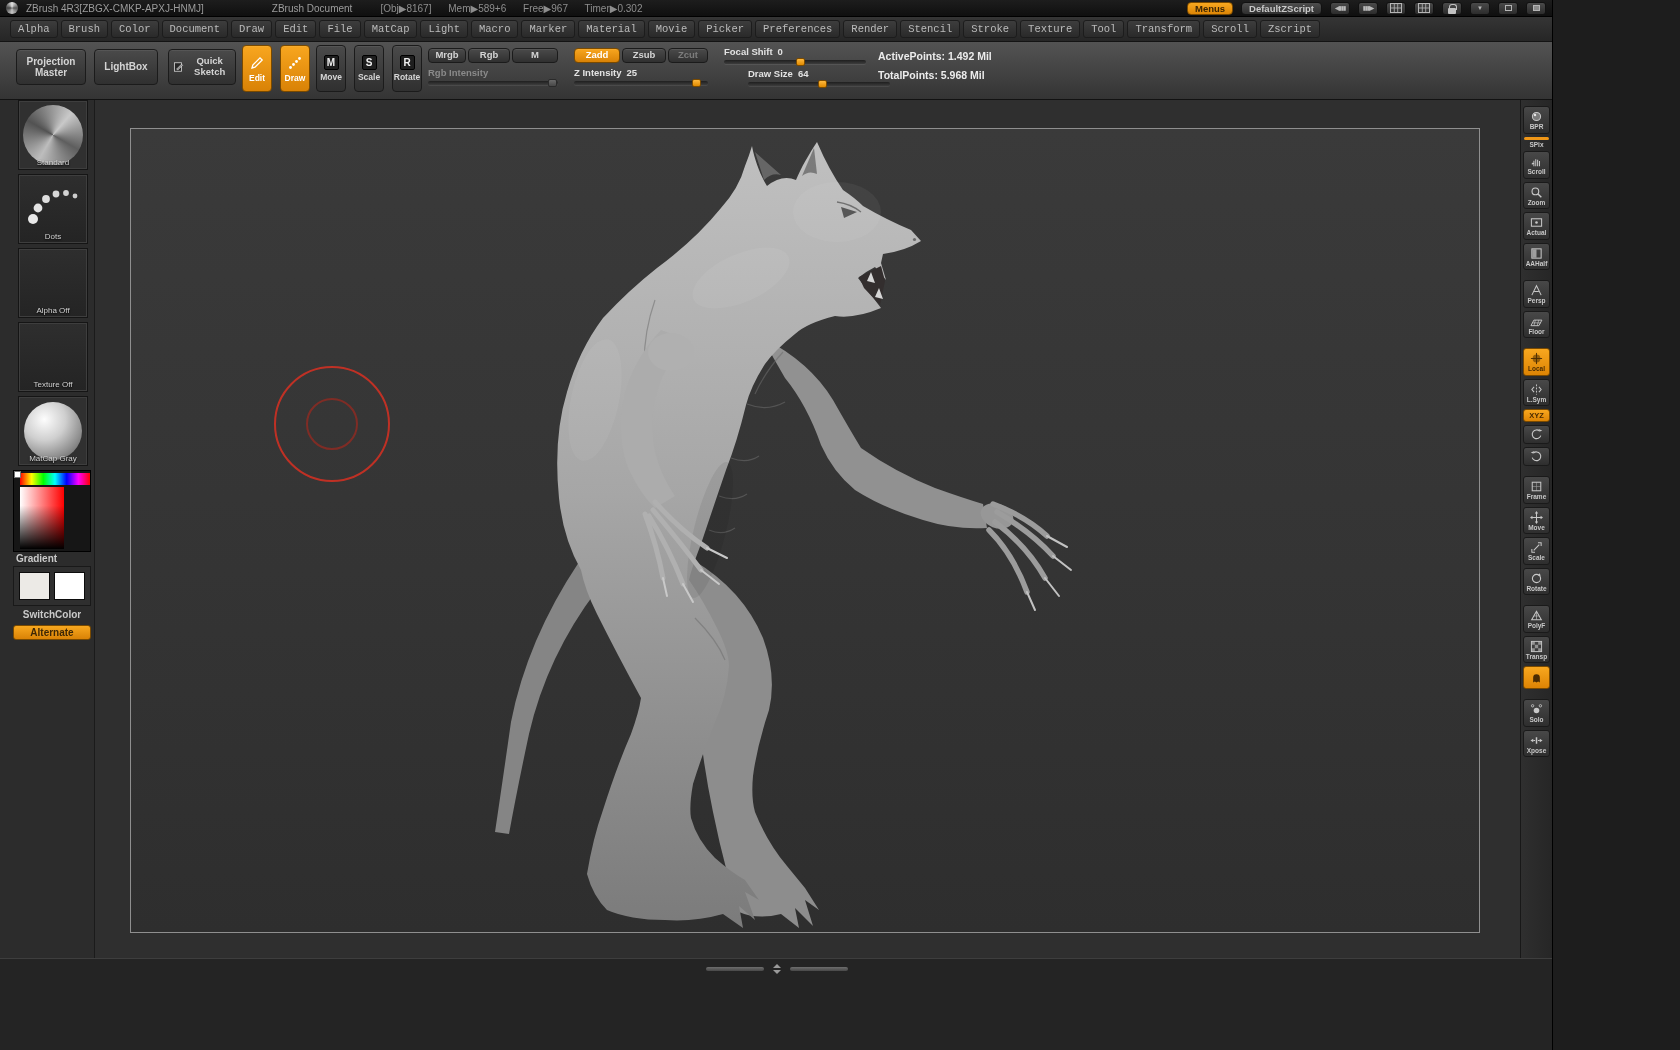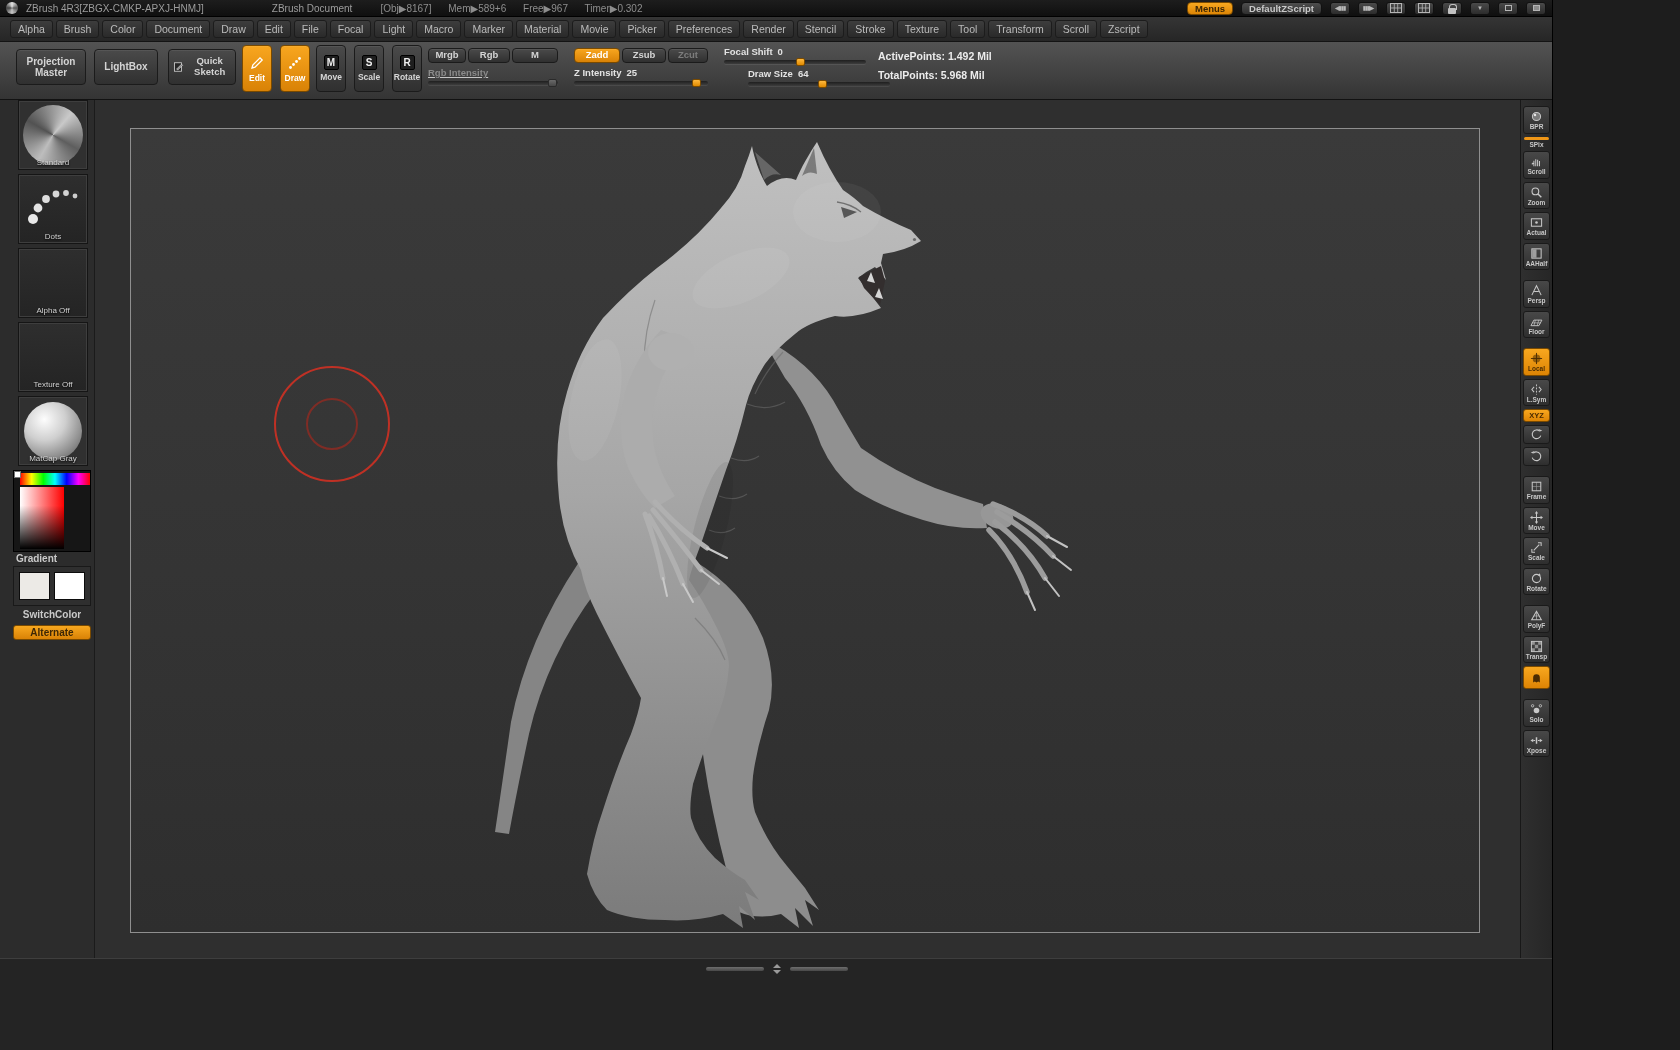--- a/index.html
+++ b/index.html
@@ -30,21 +30,21 @@
   .lockwrap{position:relative;width:10px;height:11px;}
   .lockbody{position:absolute;left:1px;bottom:0;width:8px;height:6px;background:#c2c2c2;border-radius:1px;}
   .lockbody::before{content:"";position:absolute;left:1px;top:-4px;width:6px;height:5px;
     border:1.5px solid #c2c2c2;border-bottom:none;border-radius:3px 3px 0 0;}
   .sq{width:7px;height:6px;border:1px solid #b5b5b5;display:inline-block;}
   .sq.fill{background:#8c8c8c;}
 
   
   .menubar{position:absolute;left:0;top:17px;width:1552px;height:25px;
     background:linear-gradient(#353535,#262626);border-bottom:1px solid #141414;
-    display:flex;align-items:center;padding:0 10px;gap:3px;}
+    display:flex;align-items:center;padding:0 10px;gap:3px;font-family:Liberation Mono, monospace;}
   .menu-item{font-size:10.5px;color:#bbb;background:linear-gradient(#3d3d3d,#2a2a2a);
     border:1px solid #1c1c1c;border-radius:3px;padding:3px 7px;line-height:1;white-space:nowrap;}
 
   
   .shelf{position:absolute;left:0;top:42px;width:1552px;height:58px;
     background:linear-gradient(#535353,#343434);border-bottom:1px solid #121212;}
   .btn{position:absolute;background:linear-gradient(#4a4a4a,#303030);border:1px solid #1b1b1b;
     border-radius:4px;color:#d4d4d4;font-size:10px;font-weight:700;display:flex;align-items:center;
     justify-content:center;text-align:center;box-shadow:inset 0 1px 0 rgba(255,255,255,.07);line-height:1.15;}
   .btn.sm{height:15px;font-size:9.5px;}
@@ -264,21 +264,21 @@
   </div>
 
   <div class="menubar">
     <div class="menu-item">Alpha</div>
     <div class="menu-item">Brush</div>
     <div class="menu-item">Color</div>
     <div class="menu-item">Document</div>
     <div class="menu-item">Draw</div>
     <div class="menu-item">Edit</div>
     <div class="menu-item">File</div>
-    <div class="menu-item">Focal</div>
+    <div class="menu-item">MatCap</div>
     <div class="menu-item">Light</div>
     <div class="menu-item">Macro</div>
     <div class="menu-item">Marker</div>
     <div class="menu-item">Material</div>
     <div class="menu-item">Movie</div>
     <div class="menu-item">Picker</div>
     <div class="menu-item">Preferences</div>
     <div class="menu-item">Render</div>
     <div class="menu-item">Stencil</div>
     <div class="menu-item">Stroke</div>
@@ -324,21 +324,21 @@
       <span class="tlbl">Scale</span>
     </div>
     <div class="tool" style="left:392px;top:3px;">
       <span class="key">R</span>
       <span class="tlbl">Rotate</span>
     </div>
 
     <div class="btn sm" style="left:428px;top:6px;width:38px;">Mrgb</div>
     <div class="btn sm" style="left:468px;top:6px;width:42px;">Rgb</div>
     <div class="btn sm" style="left:512px;top:6px;width:46px;">M</div>
-    <div class="slider disabled" style="left:428px;top:26px;width:130px;text-decoration:underline;">
+    <div class="slider disabled" style="left:428px;top:26px;width:130px;">
       <div class="s-label">
           <span>Rgb Intensity</span>
         </div>
       <div class="track">
           <div class="nub" style="left:92%;"></div>
         </div>
     </div>
 
     <div class="btn sm orange" style="left:574px;top:6px;width:46px;">Zadd</div>
     <div class="btn sm" style="left:622px;top:6px;width:44px;">Zsub</div>

